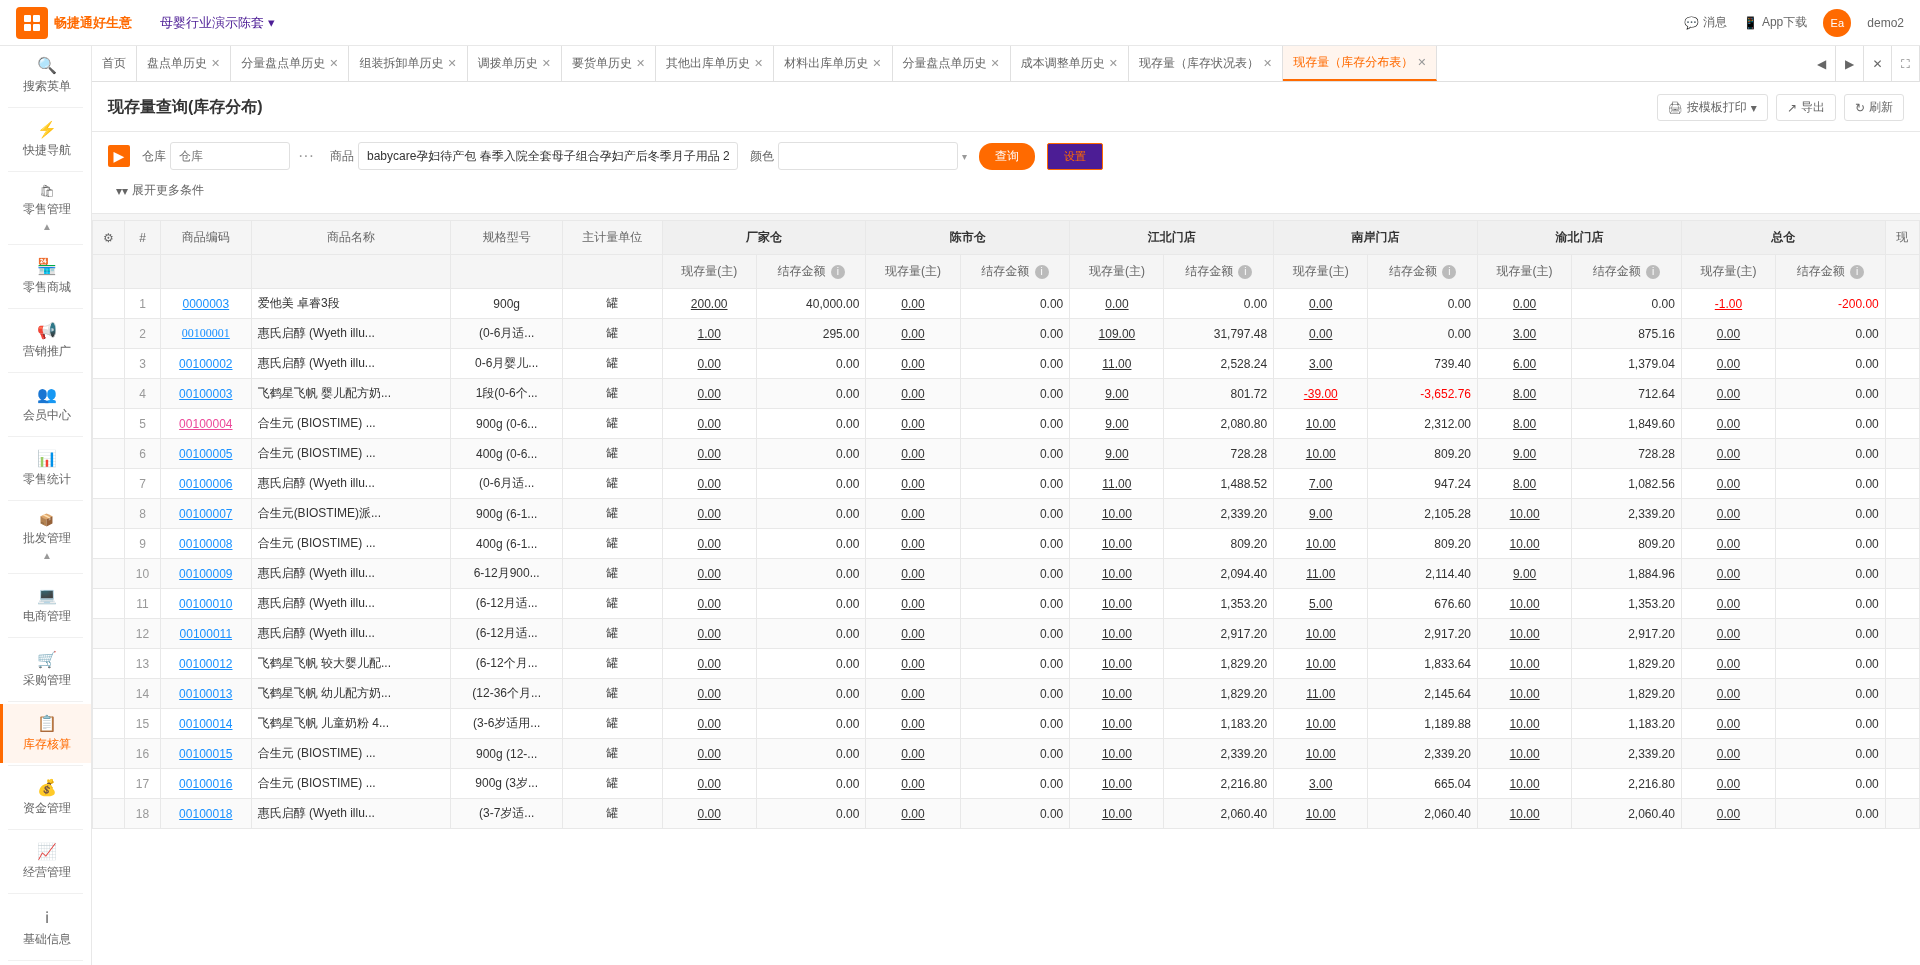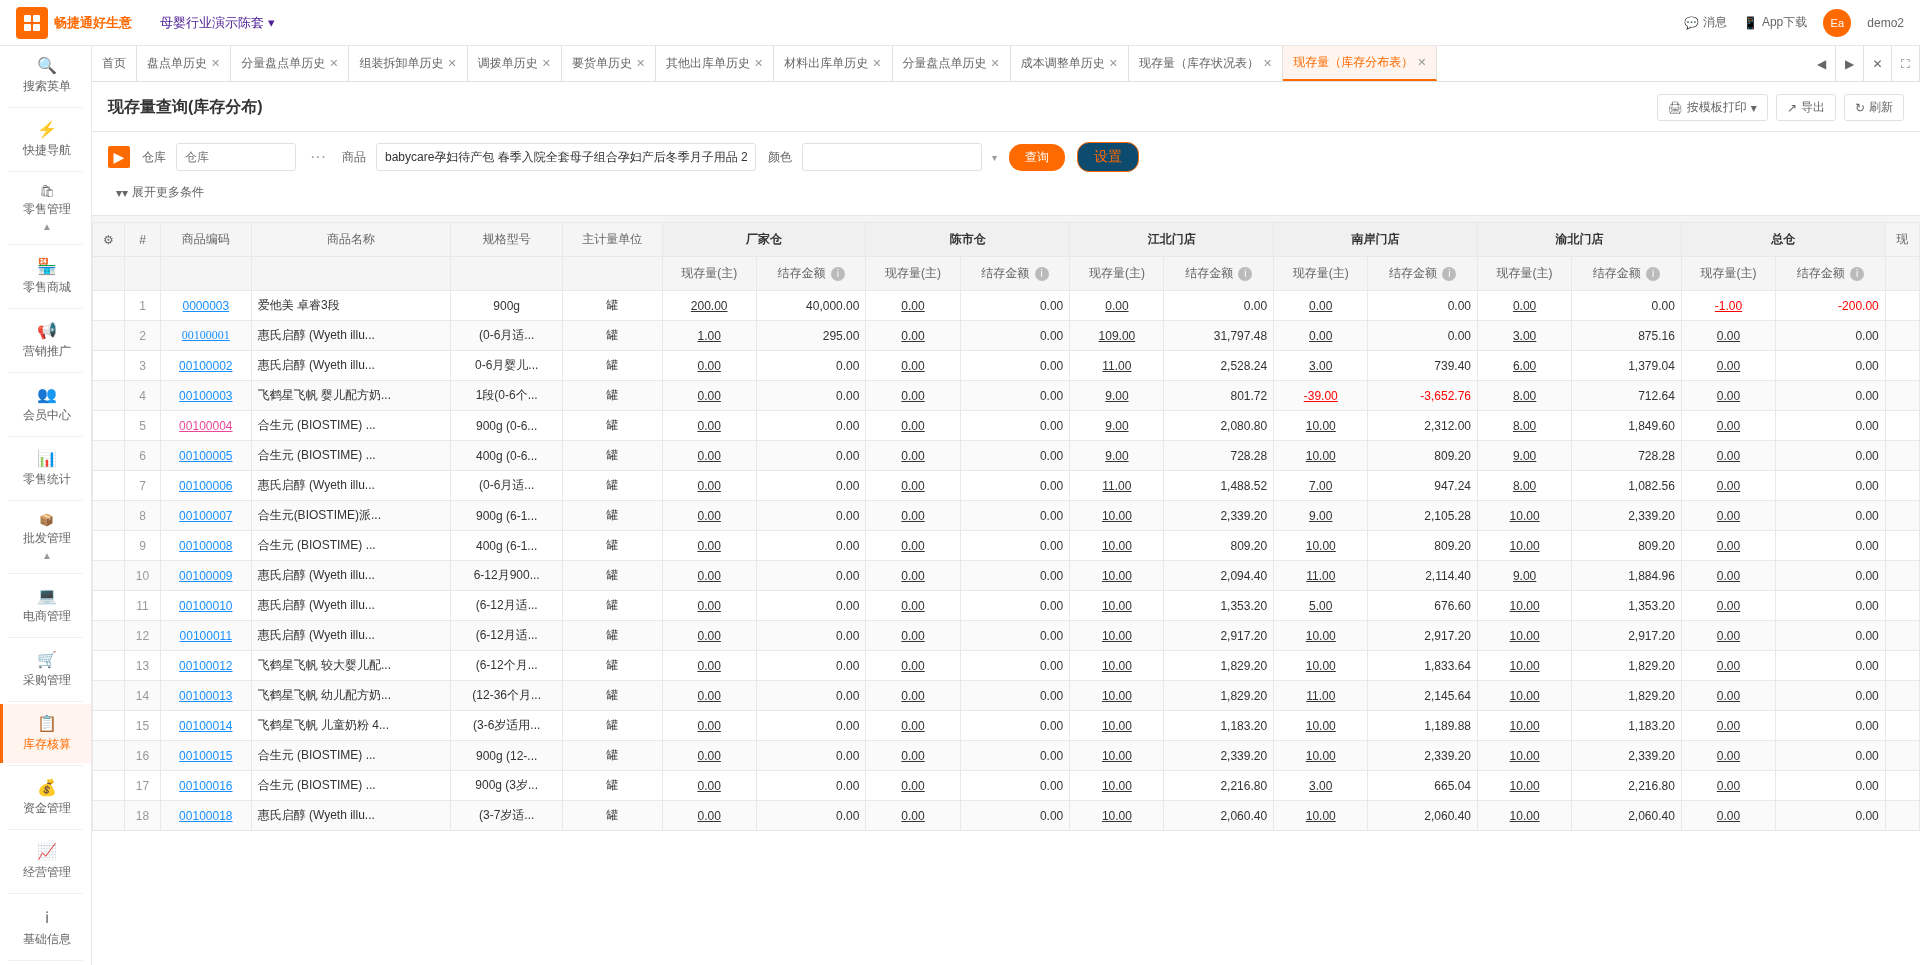--- a/index.html
+++ b/index.html
@@ -131,43 +131,43 @@
       font-size: 12px; border: 1px solid #e0e0e0; background: #fff; color: #666;
     }
 
     
     .filter-area {
       background: #fff;
       padding: 10px 16px;
       border-bottom: 1px solid #e8e8e8;
     }
     .filter-row { display: flex; align-items: center; gap: 12px; flex-wrap: wrap; }
-    .filter-item { display: flex; align-items: center; gap: 10px; }
+    .filter-item { display: flex; align-items: center; gap: 4px; }
     .filter-label { color: #666; font-size: 12px; white-space: nowrap; }
     .filter-input {
       border: 1px solid #e0e0e0; border-radius: 3px; padding: 4px 8px;
       font-size: 12px; color: #333; background: #fff; outline: none;
       height: 28px;
     }
     .filter-input-wide { width: 380px; }
     .filter-input-medium { width: 120px; }
     .filter-input-color { width: 180px; }
     .filter-dots { color: #999; font-size: 16px; cursor: pointer; padding: 0 4px; }
     .expand-btn {
       display: flex; align-items: center; gap: 4px;
       color: #666; cursor: pointer; font-size: 12px;
       padding: 4px 8px;
     }
     .query-btn {
       background: #ff6a00; color: #fff; border: none;
       padding: 5px 16px; border-radius: 13px; cursor: pointer; font-size: 12px;
     }
     .settings-btn {
-      background: #0c4a6e; color: #ff6a00; border: 1px solid #ff6a00;
-      padding: 5px 16px; border-radius: 12px; cursor: pointer; font-size: 14px;
+      background: #4c1d95; color: #ff6a00; border: 1px solid #ff6a00;
+      padding: 5px 16px; border-radius: 2px; cursor: pointer; font-size: 11px;
     }
 
     
     .expand-arrow {
       width: 22px; height: 22px; background: #ff6a00; color: #fff;
       border-radius: 2px; display: flex; align-items: center; justify-content: center;
       cursor: pointer; font-size: 14px; flex-shrink: 0;
     }
 
     

